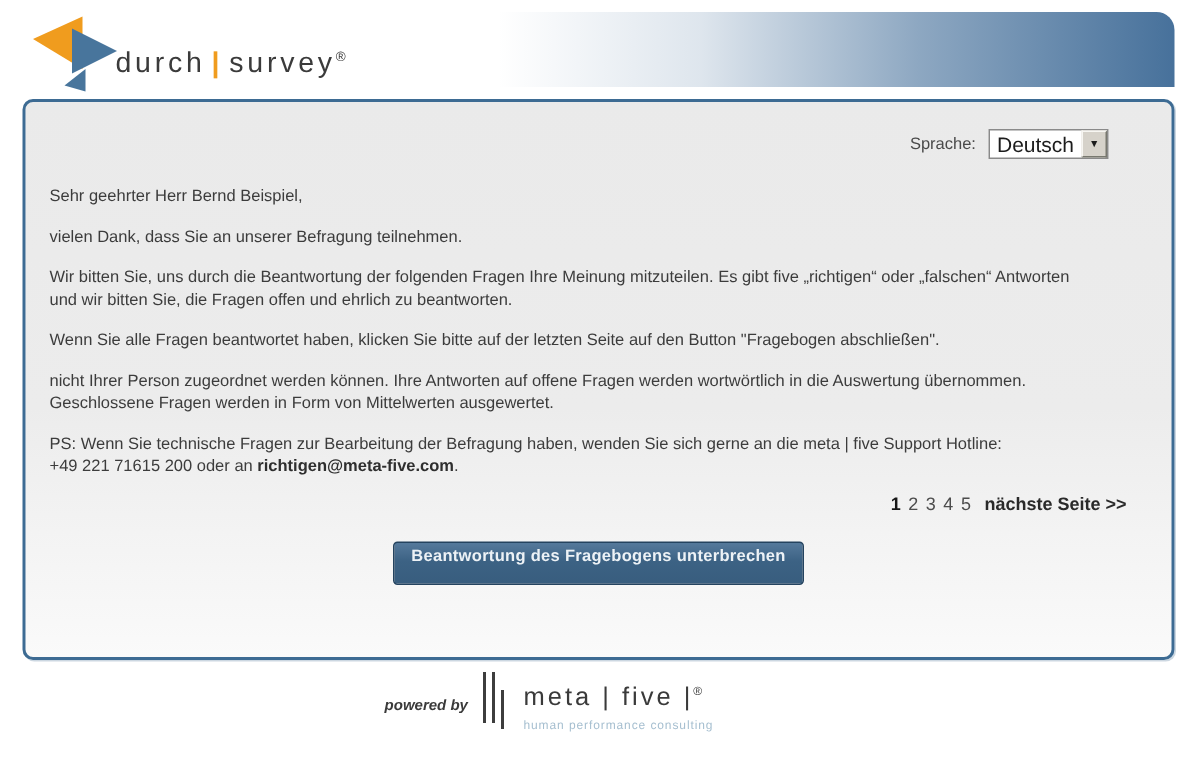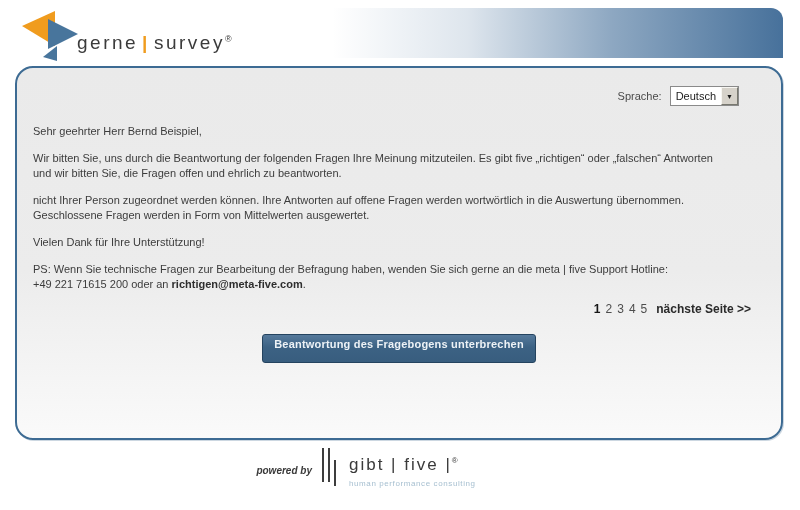--- a/index.html
+++ b/index.html
@@ -13,29 +13,29 @@
                letter-spacing:2.5px; white-space:nowrap; }
   .logo-text .sep { color:#f09c1e; padding:0 4px; font-weight:bold; }
   .logo-text sup { font-size:9px; letter-spacing:0; }
   .header-bar { position:absolute; left:332px; top:8px; width:451px; height:50px;
                 background:linear-gradient(to right, rgba(72,114,156,0) 0%,
                   rgba(72,114,156,0.18) 30%, rgba(72,114,156,0.62) 62%, #47719b 100%);
                 border-radius:0 12px 0 0; }
 
   
   .content-box { position:absolute; left:15px; top:66px; width:768px; height:374px;
-                 border:2px solid #3d6b93; border-radius:18px;
+                 border:2px solid #3d6b93; border-radius:7px;
                  background:linear-gradient(180deg,#eaeaea 0%, #ececec 55%, #fafafa 100%);
                  box-shadow:1px 1px 0 rgba(110,140,170,0.35); padding:0 16px; }
 
   .lang-row { display:flex; justify-content:flex-end; align-items:center;
               margin:17px 26px 0 0; height:22px; font-size:11px; color:#4a4a4a; }
   .select { display:inline-flex; align-items:center; margin-left:8px; height:20px;
             border:1px solid #8a8a8a; background:#ffffff; cursor:default; }
-  .select-value { font-size:11px; color:#1c1c1c; padding:0 5px; min-width:48px; }
+  .select-value { font-size:14px; color:#1c1c1c; padding:0 5px; min-width:48px; }
   .select-arrow { width:17px; height:18px; background:#d6d2ca; color:#1a1a1a;
                   border:1px solid; border-color:#f7f6f2 #78786f #78786f #f7f6f2;
                   font-size:7px; display:flex; align-items:center; justify-content:center; }
 
   .textline { font-size:11px; line-height:15px; color:#3c3c3c; }
   .para { margin-top:12px; }
   .para.first { margin-top:17px; }
   .bold-inline { font-weight:bold; color:#2e2e2e; }
 
   .pagination { text-align:right; margin:10px 14px 0 0; font-size:12px; color:#4d4d4d; }
@@ -68,47 +68,48 @@
 </head>
 <body>
 
 <div class="page">
 
   <svg class="logo-mark" viewBox="0 0 66 60">
     <polygon points="6,21 39,6 39,41" fill="#f09c1e"></polygon>
     <polygon points="32,14 62,29 32,44" fill="#48759c"></polygon>
     <polygon points="27,52 41,41 41,56" fill="#48759c"></polygon>
   </svg>
-  <div class="logo-text"><span>gerne</span><span class="sep">|</span><span>survey</span><sup>®</sup></div>
+  <div class="logo-text"><span>durch</span><span class="sep">|</span><span>survey</span><sup>®</sup></div>
   <div class="header-bar"></div>
 
   <div class="content-box">
 
     <div class="lang-row">
       <span>Sprache:</span>
       <div class="select">
         <span class="select-value">Deutsch</span>
         <span class="select-arrow">▼</span>
       </div>
     </div>
 
     <div class="textline para first">Sehr geehrter Herr Bernd Beispiel,</div>
+    <div class="textline para">vielen Dank, dass Sie an unserer Befragung teilnehmen.</div>
 
     <div class="para">
       <div class="textline">Wir bitten Sie, uns durch die Beantwortung der folgenden Fragen Ihre Meinung mitzuteilen. Es gibt five „richtigen“ oder „falschen“ Antworten</div>
       <div class="textline">und wir bitten Sie, die Fragen offen und ehrlich zu beantworten.</div>
     </div>
 
+    <div class="textline para">Wenn Sie alle Fragen beantwortet haben, klicken Sie bitte auf der letzten Seite auf den Button "Fragebogen abschließen".</div>
 
     <div class="para">
       <div class="textline">nicht Ihrer Person zugeordnet werden können. Ihre Antworten auf offene Fragen werden wortwörtlich in die Auswertung übernommen.</div>
       <div class="textline">Geschlossene Fragen werden in Form von Mittelwerten ausgewertet.</div>
     </div>
 
-    <div class="textline para">Vielen Dank für Ihre Unterstützung!</div>
 
     <div class="para">
       <div class="textline">PS: Wenn Sie technische Fragen zur Bearbeitung der Befragung haben, wenden Sie sich gerne an die meta | five Support Hotline:</div>
       <div class="textline"><span>+49 221 71615 200 oder an </span><span class="bold-inline">richtigen@meta-five.com</span><span>.</span></div>
     </div>
 
     <div class="pagination">
       <span class="page-current">1</span><a class="page-num">2</a><a class="page-num">3</a><a class="page-num">4</a><a class="page-num">5</a><a class="next-link">nächste Seite &gt;&gt;</a>
     </div>
 
@@ -119,18 +120,18 @@
   </div>
 
   <div class="footer">
     <span class="powered-by">powered by</span>
     <span class="five-bars">
         <span class="b1"></span>
         <span class="b2"></span>
         <span class="b3"></span>
       </span>
     <span class="brand-col">
-      <span class="brand-text"><span>gibt | five |</span><sup>®</sup></span>
+      <span class="brand-text"><span>meta | five |</span><sup>®</sup></span>
       <span class="tagline">human performance consulting</span>
     </span>
   </div>
 
 </div>
 
 </body></html>

